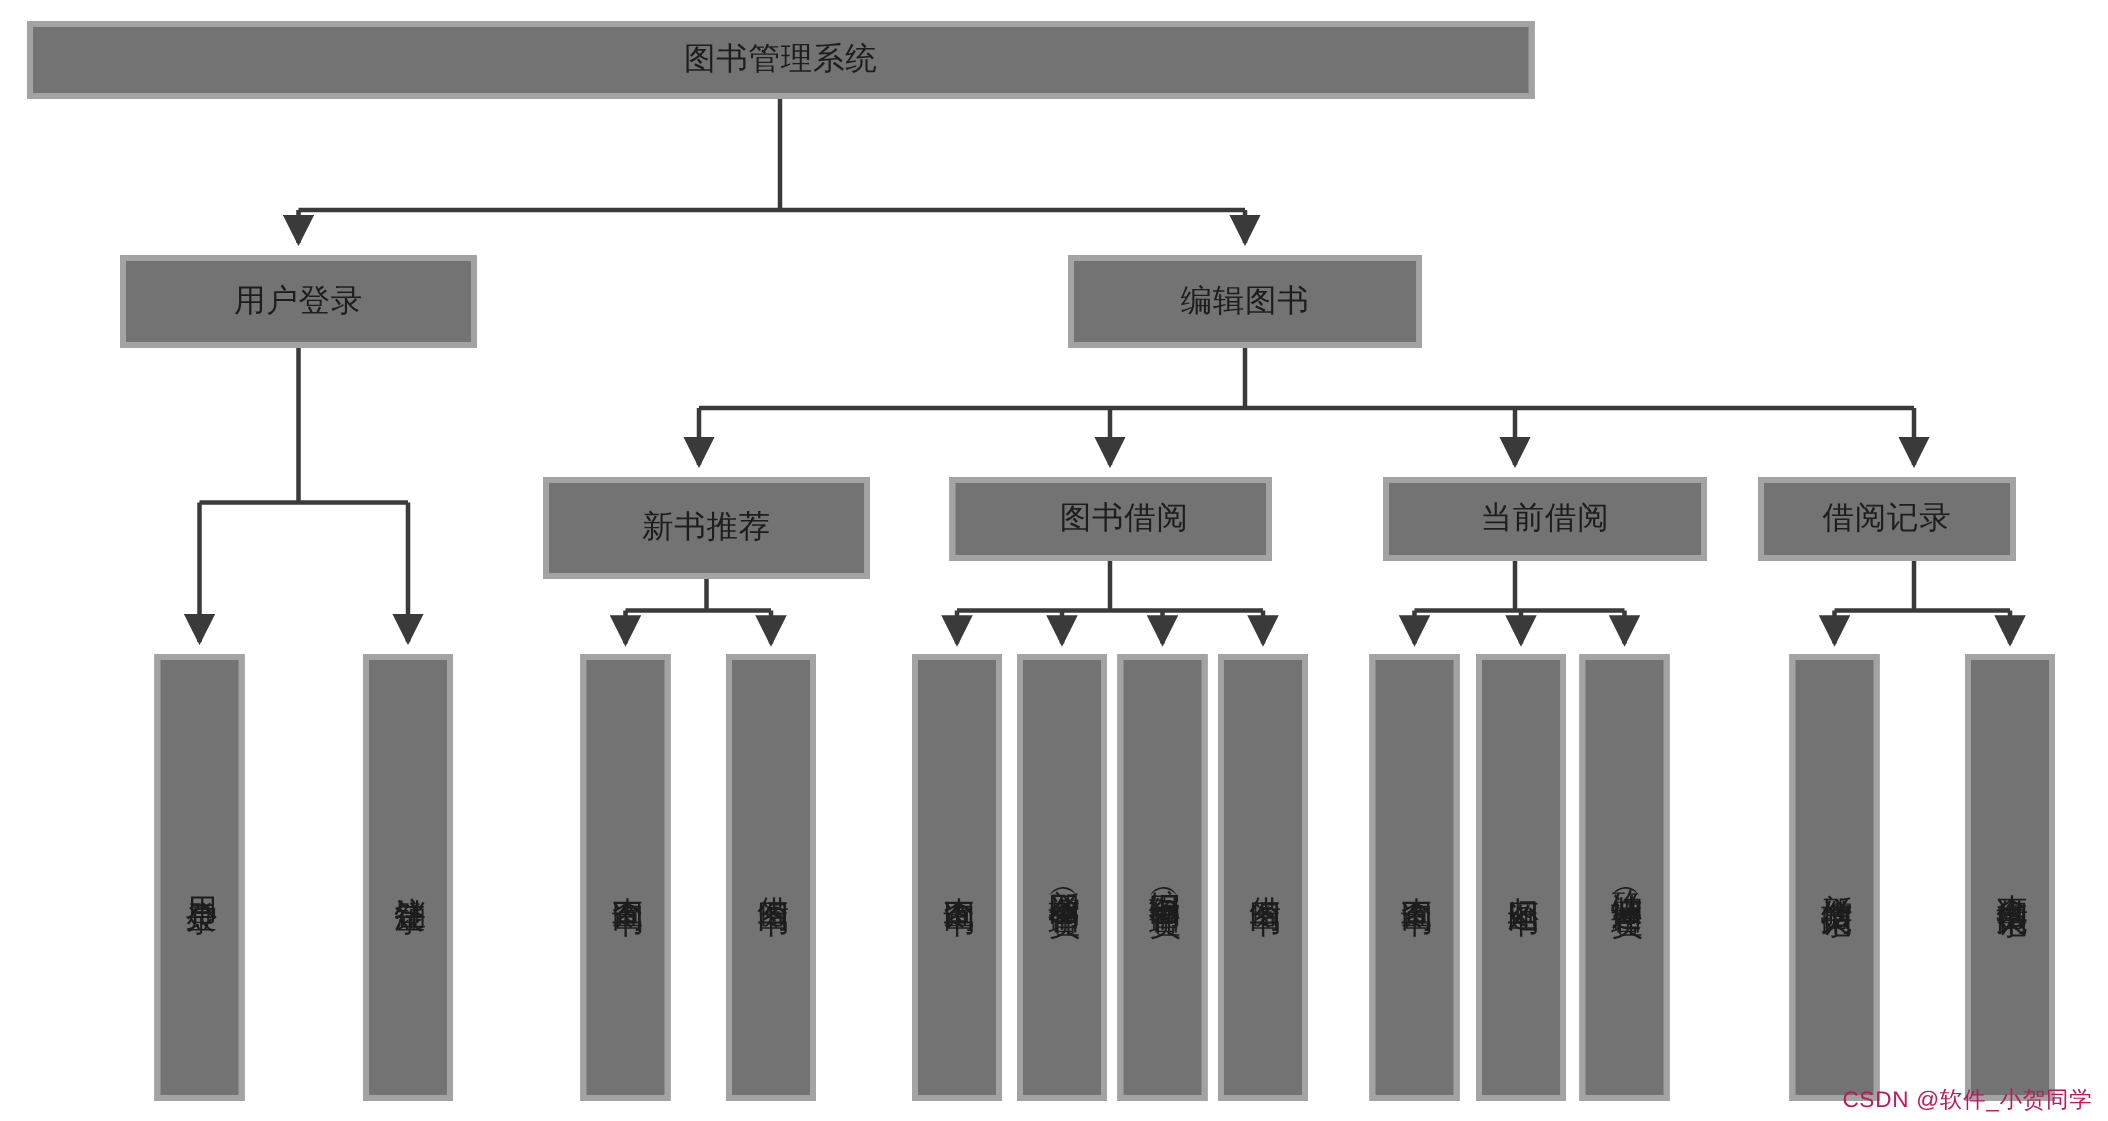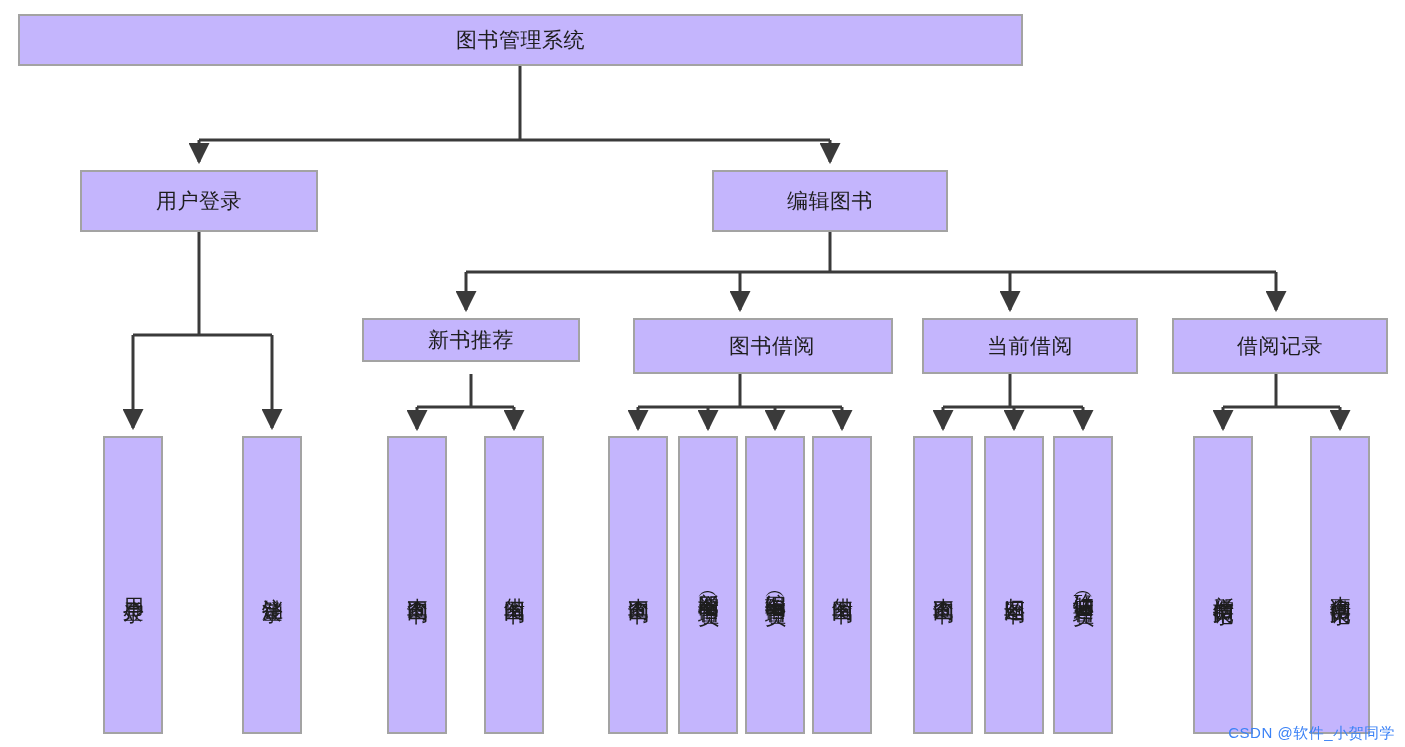--- a/index.html
+++ b/index.html
@@ -21,22 +21,22 @@
     position: absolute;
     left: 0;
     top: 0;
     width: 1405px;
     height: 747px;
     pointer-events: none;
   }
   .node {
     position: absolute;
     box-sizing: border-box;
-    background: #c4b5fd;
-    border: 2px solid #a3a3a3;
+    background: #737373;
+    border: 4px solid #a3a3a3;
     display: flex;
     align-items: center;
     justify-content: center;
     color: #1d1d1d;
     z-index: 2;
   }
   .node.h {
     font-size: 21px;
     letter-spacing: 0.5px;
   }
@@ -58,21 +58,21 @@
     max-height: 100%;
   }
   .root {
     font-size: 22px;
   }
   .watermark {
     position: absolute;
     right: 10px;
     bottom: 4px;
     font-size: 15px;
-    color: #3b82f6;
+    color: #be185d;
     z-index: 3;
     white-space: nowrap;
     letter-spacing: 0.5px;
   }
 </style>
 </head>
 <body>
 
 <div id="canvas">
 
@@ -130,30 +130,30 @@
     <span class="lbl">图书管理系统</span>
   </div>
 
   <div class="node h" style="left: 80px; top: 170px; width: 238px; height: 62px;">
     <span class="lbl">用户登录</span>
   </div>
   <div class="node h" style="left: 712px; top: 170px; width: 236px; height: 62px;">
     <span class="lbl">编辑图书</span>
   </div>
 
-  <div class="node h" style="left: 362px; top: 318px; width: 218px; height: 44px;">
+  <div class="node h" style="left: 362px; top: 318px; width: 218px; height: 68px;">
     <span class="lbl">新书推荐</span>
   </div>
-  <div class="node h" style="left: 633px; top: 318px; width: 260px; height: 56px; padding-left: 18px;">
+  <div class="node h" style="left: 633px; top: 318px; width: 215px; height: 56px; padding-left: 18px;">
     <span class="lbl">图书借阅</span>
   </div>
   <div class="node h" style="left: 902px; top: 318px; width: 216px; height: 56px; margin-left: 20px;">
     <span class="lbl">当前借阅</span>
   </div>
-  <div class="node h" style="left: 1172px; top: 318px; width: 216px; height: 56px;">
+  <div class="node h" style="left: 1172px; top: 318px; width: 172px; height: 56px;">
     <span class="lbl">借阅记录</span>
   </div>
 
   <div class="node v" style="left: 103px; top: 436px; width: 60px; height: 298px;">
     <span class="lbl">用户登录</span>
   </div>
   <div class="node v" style="left: 242px; top: 436px; width: 60px; height: 298px;">
     <span class="lbl">注销登录</span>
   </div>
   <div class="node v" style="left: 387px; top: 436px; width: 60px; height: 298px;">

